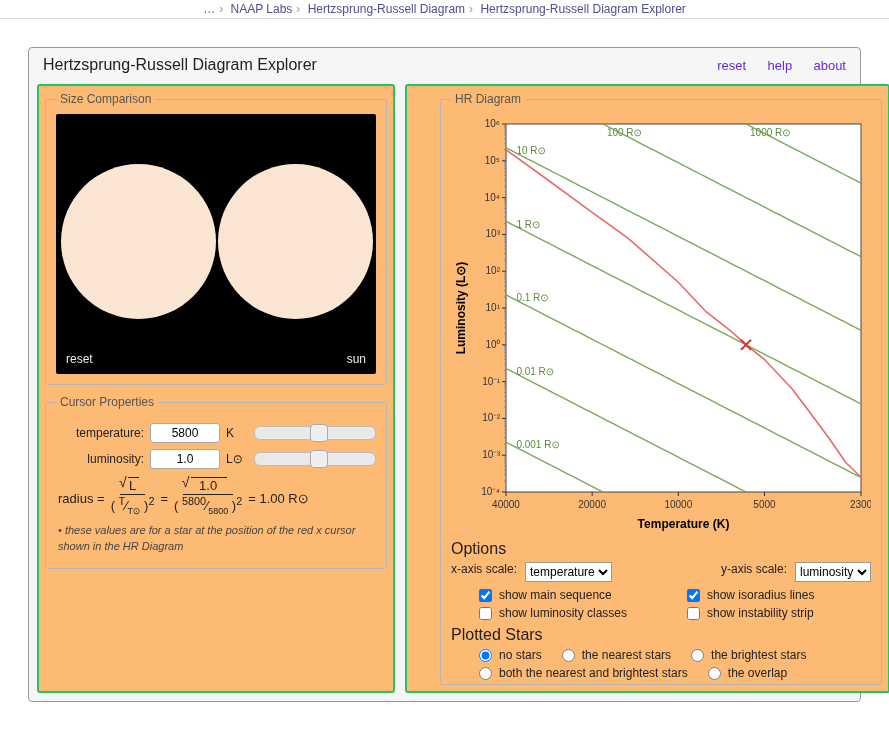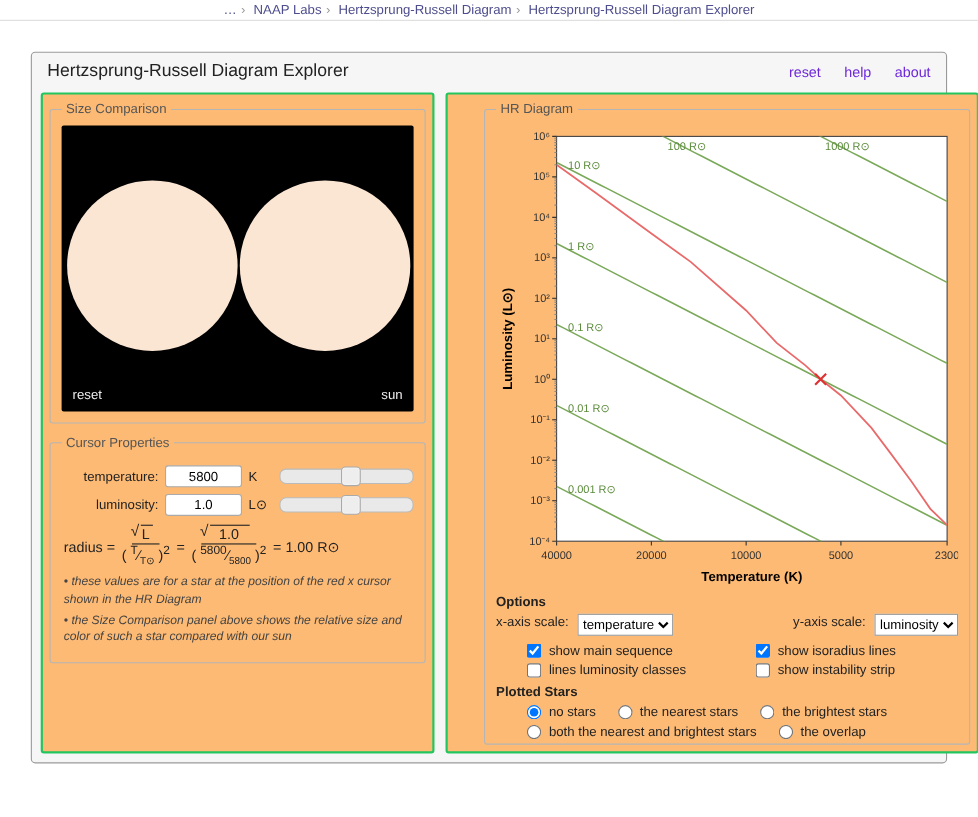--- a/index.html
+++ b/index.html
@@ -144,23 +144,23 @@
     font-size: 11px;
     color: #444;
     line-height: 1.4;
     margin: 6px 2px 0 2px;
   }
   .notes p { margin: 4px 0; }
   
   .chart-wrap { position:relative; }
   svg.chart { display:block; }
   .opts-head {
-    font-weight: bold;
+    font-weight: normal;
     margin: 6px 0 4px 0;
-    font-size: 12px;
+    font-size: 16px;
   }
   .opts-row { display:flex; align-items:flex-start; gap:8px; margin:2px 0 6px 0; font-size:12px;}
   .opts-row select {
     font-size:12px;
     border: 1px solid #999;
     background:#fff;
     height: 20px;
   }
   .opts-grid {
     display:grid;
@@ -236,21 +236,20 @@
           <span>=</span>
           <span class="frac">
             <span class="num"><span class="sqrt">&nbsp;&nbsp;<span>1.0</span>&nbsp;&nbsp;</span></span>
             <span class="den">( <sup>5800</sup>∕<sub>5800</sub> )<sup>2</sup></span>
           </span>
           <span>= 1.00 R⊙</span>
         </div>
 
         <div class="notes">
           <p>• these values are for a star at the position of the red x cursor shown in the HR Diagram</p>
-          <p>• the Size Comparison panel above shows the relative size and color of such a star compared with our sun</p>
         </div>
       </fieldset>
     </div>
 
     <div class="col-right">
       <fieldset class="panel" style="padding-bottom:4px;">
         <legend>HR Diagram</legend>
         <div class="chart-wrap">
           <svg class="chart" id="hr-chart" width="420" height="420">
               <defs>
@@ -408,21 +407,21 @@
           <label>
               <input type="checkbox" id="cb_ms" checked="" style=""> 
               <span>show main sequence</span>
             </label>
           <label>
               <input type="checkbox" id="cb_iso" checked="" style=""> 
               <span>show isoradius lines</span>
             </label>
           <label>
               <input type="checkbox" id="cb_lc" style=""> 
-              <span>lines luminosity classes</span>
+              <span>show luminosity classes</span>
             </label>
           <label>
               <input type="checkbox" id="cb_is" style=""> 
               <span>show instability strip</span>
             </label>
         </div>
 
         <div class="opts-head">Plotted Stars</div>
         <div class="radio-row">
           <label>

